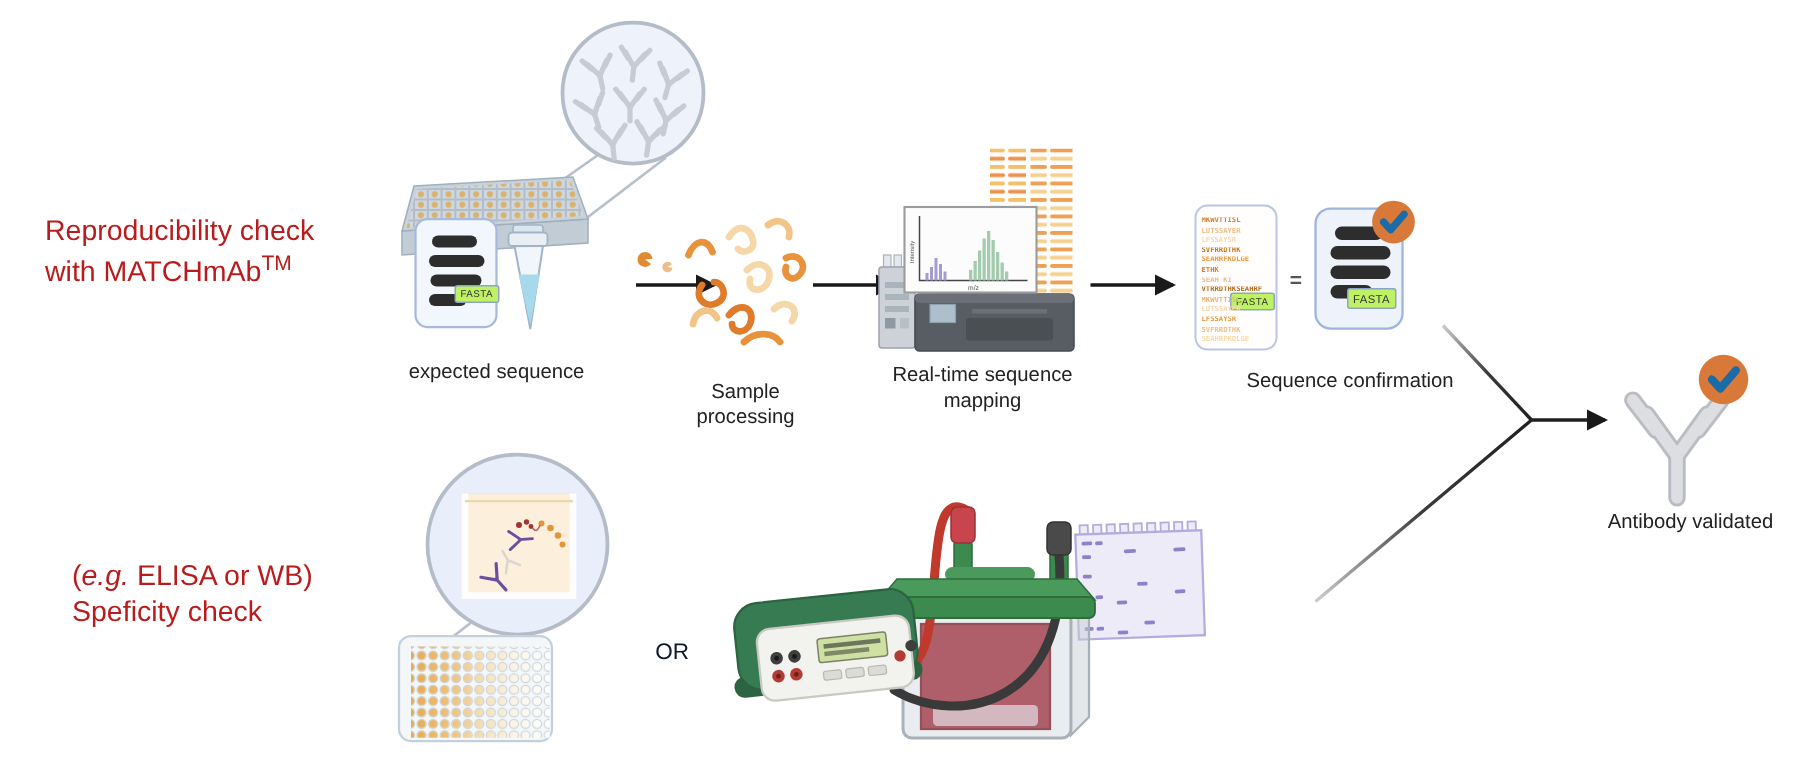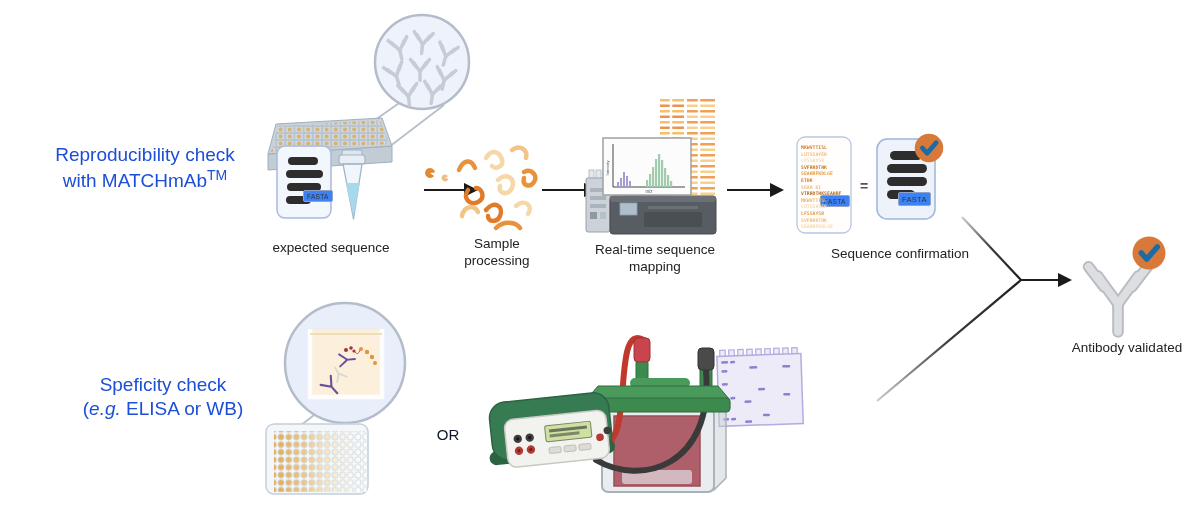--- a/index.html
+++ b/index.html
@@ -1,25 +1,25 @@
 <!DOCTYPE html>
 <html><head>
 <meta charset="utf-8">
 <style>
   html,body{margin:0;padding:0;background:#ffffff;}
   .canvas{position:relative;width:1200px;height:511px;background:#ffffff;overflow:hidden;
           font-family:"Liberation Sans",sans-serif;}
   .art{position:absolute;left:0;top:0;}
   .lbl{position:absolute;color:#1d1d1d;text-align:center;line-height:1.25;}
-  .title{font-size:19px;text-align:center;color:#1d4ed8;}
+  .title{font-size:19px;text-align:left;color:#b91c1c;}
   .title sup{font-size:14px;}
   .step{font-size:13.5px;color:#222;}
   .or{font-size:15px;color:#0f172a;font-weight:500;}
   .eq{font-size:14px;color:#555;font-weight:bold;}
-  .fasta{position:absolute;background:#3b82f6;border:1px solid #8fa3c8;border-radius:2px;
+  .fasta{position:absolute;background:#bef264;border:1px solid #8fa3c8;border-radius:2px;
          font-size:6.5px;color:#333;padding:1.5px 3px;letter-spacing:.3px;font-weight:500;}
   .seq-lines{position:absolute;left:801px;top:145px;width:46px;height:86px;overflow:hidden;
              font-family:"DejaVu Sans Mono",monospace;font-size:4.8px;font-weight:bold;}
   .seq-lines div{height:6.6px;overflow:hidden;white-space:nowrap;}
   .c0{color:#d97c2c}.c1{color:#f0be86}.c2{color:#f7d9ae}.c3{color:#c8791f}.c4{color:#e89a45}
   .c5{color:#d97c2c}.c6{color:#f0be86}.c7{color:#b26f24}.c8{color:#eeb276}.c9{color:#f7d9ae}
   .c10{color:#e89a45}.c11{color:#f0be86}.c12{color:#f7d9ae}
   svg text{font-family:"Liberation Sans",sans-serif;}
 </style>
 </head>
@@ -332,29 +332,29 @@
     </g>
   </g>
 </svg>
 
 <div class="lbl title" style="left:30px;top:143px;width:230px;">
   <span style="display:block">Reproducibility check</span>
   <span style="display:block"><span>with MATCHmAb</span><sup>TM</sup></span>
 </div>
 
 <div class="lbl title" style="left:48px;top:373px;width:230px;">
+  <span style="display:block"><span>(</span><i>e.g.</i><span> ELISA or WB)</span></span>
   <span style="display:block">Speficity check</span>
-  <span style="display:block"><span>(</span><i>e.g.</i><span> ELISA or WB)</span></span>
 </div>
 
 <div class="lbl step" style="left:256px;top:240px;width:150px;">
   <span style="display:block">expected sequence</span>
 </div>
 
-<div class="lbl step" style="left:447px;top:236px;width:100px;">
+<div class="lbl step" style="left:447px;top:253px;width:100px;">
   <span style="display:block">Sample</span>
   <span style="display:block">processing</span>
 </div>
 
 <div class="lbl step" style="left:590px;top:242px;width:130px;">
   <span style="display:block">Real-time sequence</span>
   <span style="display:block">mapping</span>
 </div>
 
 <div class="lbl step" style="left:825px;top:246px;width:150px;">Sequence confirmation</div>

